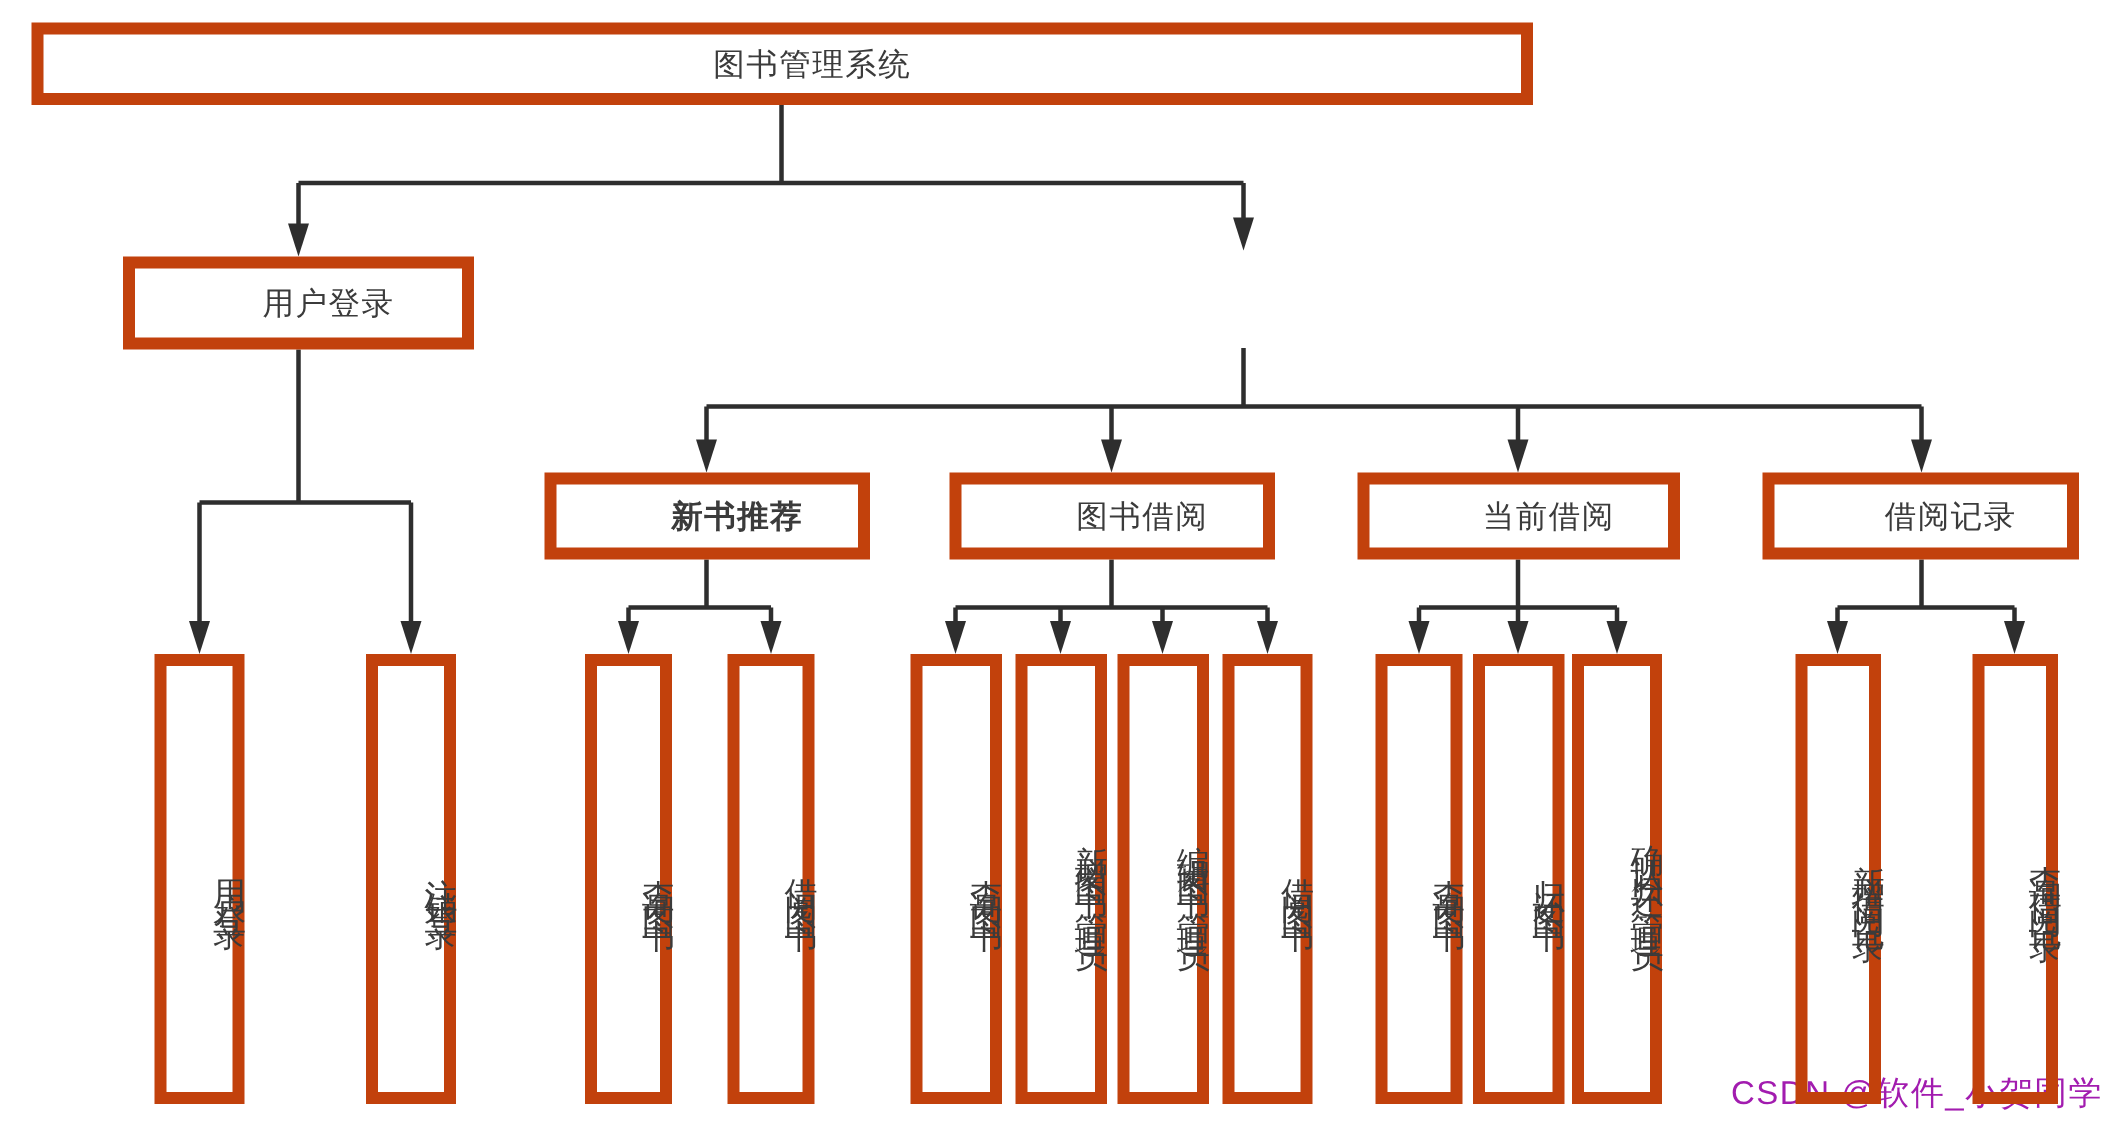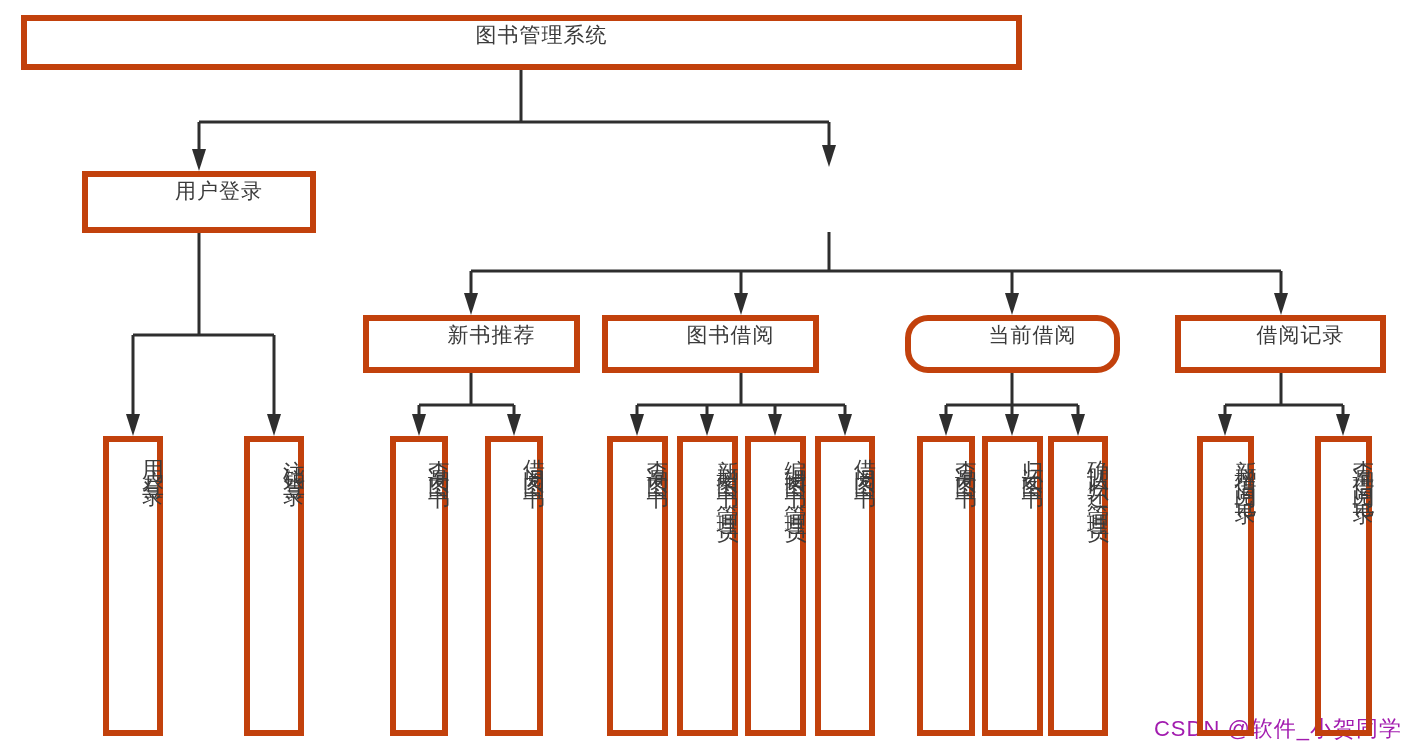--- a/index.html
+++ b/index.html
@@ -27,24 +27,24 @@
     stroke-width: 3;
     fill: none;
   }
   .connectors polygon {
     fill: #2e2e2e;
     stroke: none;
   }
   .node {
     position: absolute;
     box-sizing: border-box;
-    border: 6px solid #c2410c;
+    border: 8px solid #c2410c;
     background: transparent;
     display: flex;
-    align-items: flex-start;
+    align-items: center;
     justify-content: center;
     color: #3b3b3b;
     z-index: 3;
     padding-left: 40px;
   }
   .hlabel {
     font-size: 21px;
     letter-spacing: 1px;
     white-space: nowrap;
   }
@@ -120,27 +120,27 @@
   </svg>
 
   <div class="node" style="left:21px; top:15px; width:1001px; height:55px;">
     <span class="hlabel">图书管理系统</span>
   </div>
 
   <div class="node" style="left:82px; top:171px; width:234px; height:62px;">
     <span class="hlabel">用户登录</span>
   </div>
 
-  <div class="node" style="left:363px; top:315px; width:217px; height:58px;">
+  <div class="node" style="left:363px; top:315px; width:217px; height:58px;font-weight:bold;">
     <span class="hlabel">新书推荐</span>
   </div>
-  <div class="node" style="left:602px; top:315px; width:217px; height:58px;">
+  <div class="node" style="left:633px; top:315px; width:217px; height:58px;">
     <span class="hlabel">图书借阅</span>
   </div>
-  <div class="node" style="left:905px; top:315px; width:215px; height:58px;border-radius:23px;">
+  <div class="node" style="left:905px; top:315px; width:215px; height:58px;">
     <span class="hlabel">当前借阅</span>
   </div>
   <div class="node" style="left:1175px; top:315px; width:211px; height:58px;">
     <span class="hlabel">借阅记录</span>
   </div>
 
   <div class="node" style="left:103px; top:436px; width:60px; height:300px;">
     <span class="vtext">用户登录</span>
   </div>
   <div class="node" style="left:244px; top:436px; width:60px; height:300px;">

